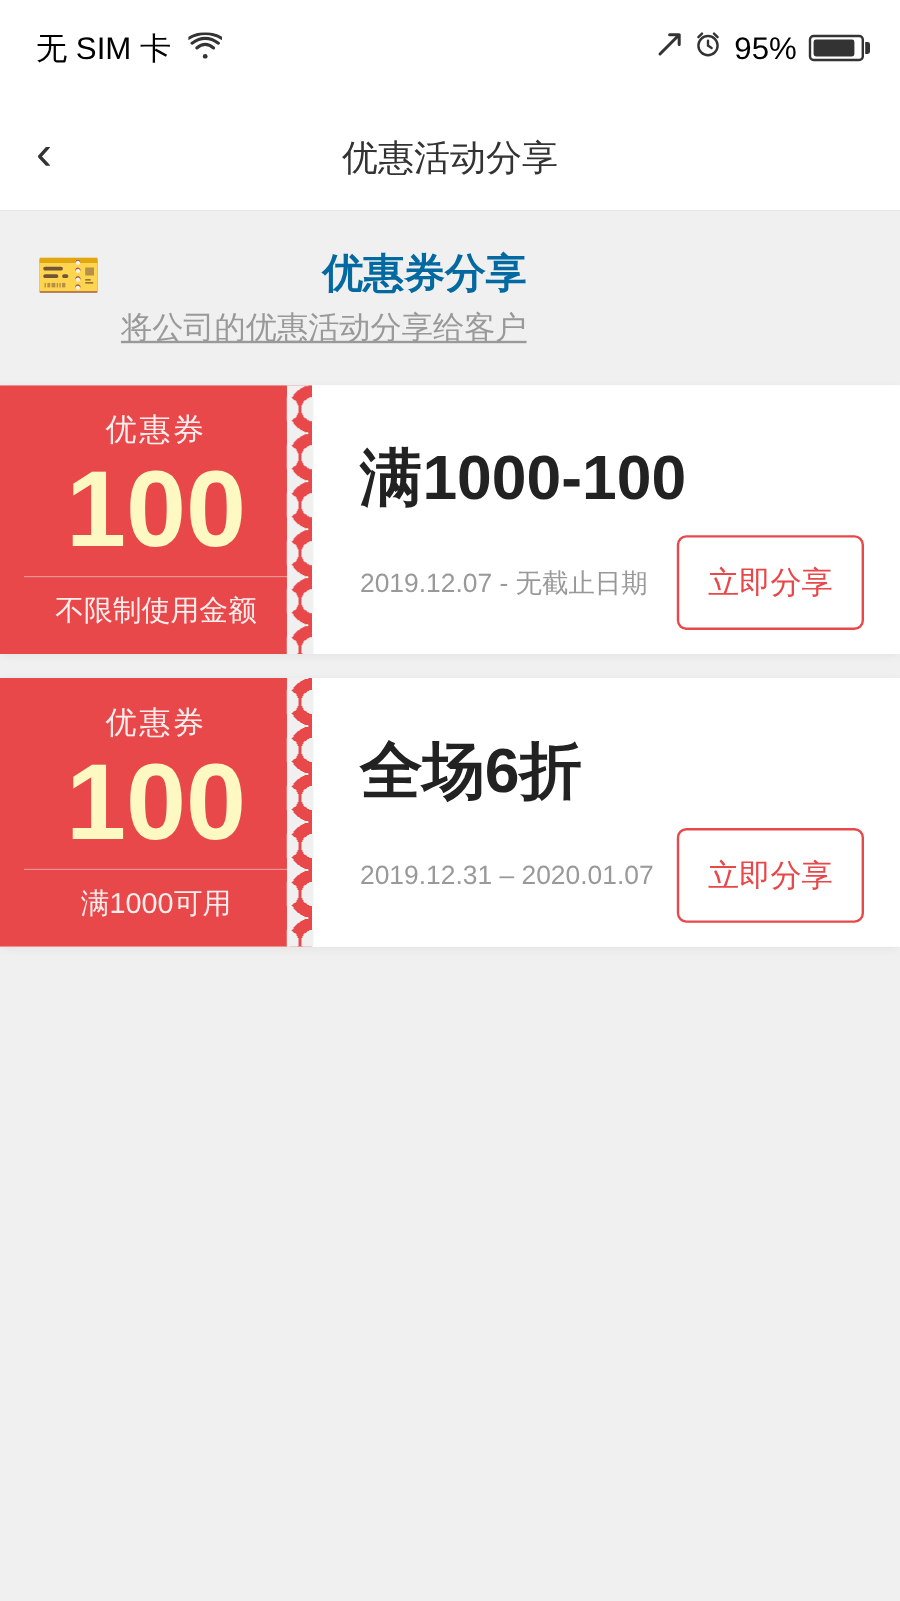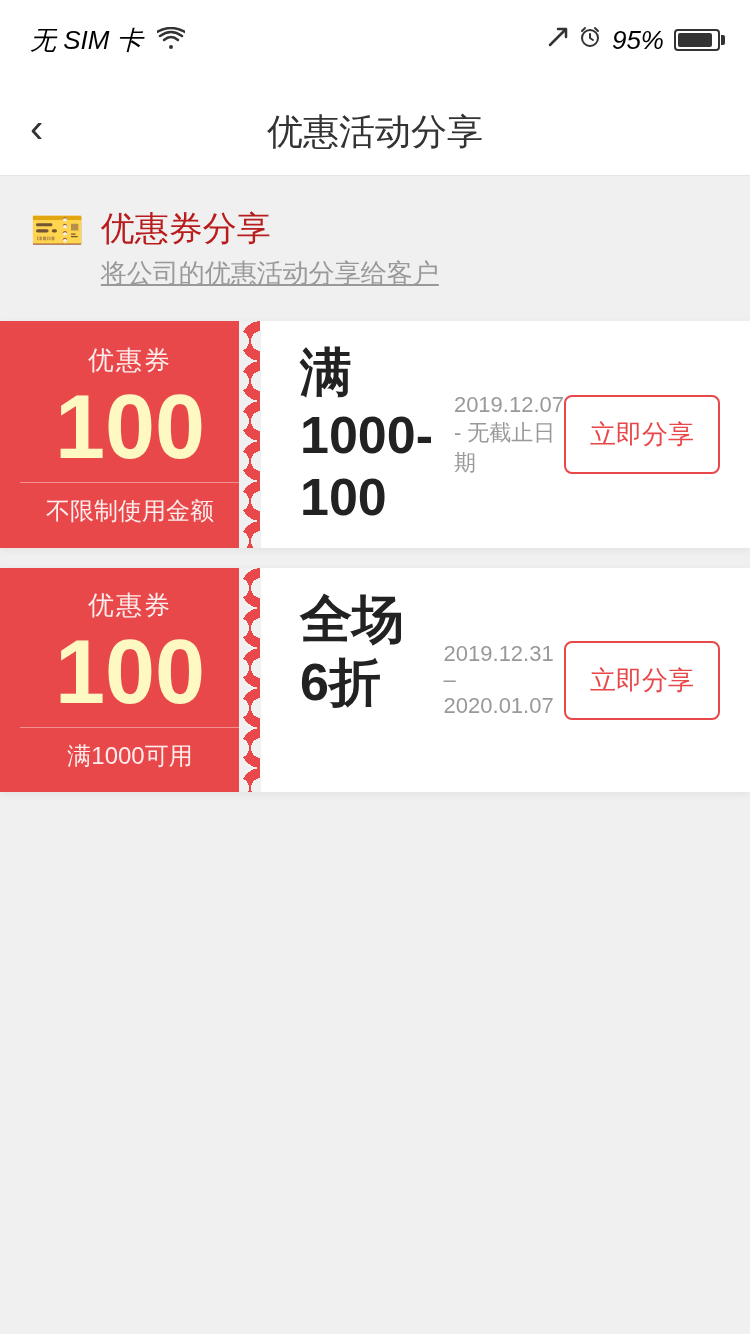--- a/index.html
+++ b/index.html
@@ -17,21 +17,20 @@
     .status-bar {
       width: 750px;
       height: 80px;
       background: #fff;
       display: flex;
       align-items: center;
       justify-content: space-between;
       padding: 0 30px;
       font-size: 26px;
       font-weight: 500;
-      font-style: italic;
     }
     .status-left {
       display: flex;
       align-items: center;
       gap: 14px;
     }
     .status-center {
       font-size: 30px;
       font-weight: 500;
     }
@@ -82,21 +81,21 @@
     }
     .nav-back {
       position: absolute;
       left: 30px;
       font-size: 40px;
       color: #333;
       cursor: pointer;
       line-height: 1;
     }
     .nav-title {
-      font-size: 36px;
+      font-size: 30px;
       font-weight: 500;
       color: #333;
       margin-top: 10px;
     }
 
     
     .section-header {
       background: #f0f0f0;
       padding: 30px 30px 20px 30px;
       display: flex;
@@ -104,23 +103,24 @@
       gap: 16px;
     }
     .section-icon {
       font-size: 44px;
       line-height: 1;
       margin-top: 2px;
     }
     .section-info {}
     .section-title {
       font-size: 34px;
-      font-weight: 400;
-      color: #b91c1c;
+      font-weight: 700;
+      color: #0369a1;
       line-height: 1.3;
+      text-align: right;
     }
     .section-subtitle {
       font-size: 26px;
       color: #999;
       margin-top: 6px;
       text-decoration: underline;
     }
 
     
     .coupon-list {
@@ -196,20 +196,21 @@
     .coupon-condition {
       font-size: 24px;
       color: rgba(255,255,255,0.9);
       text-align: center;
     }
 
     
     .coupon-right {
       flex: 1;
       display: flex;
+      flex-direction: column;
       justify-content: flex-end;
       padding: 20px 30px 20px 40px;
       gap: 16px;
     }
     .coupon-name {
       font-size: 52px;
       font-weight: 600;
       color: #222;
       line-height: 1.2;
     }

